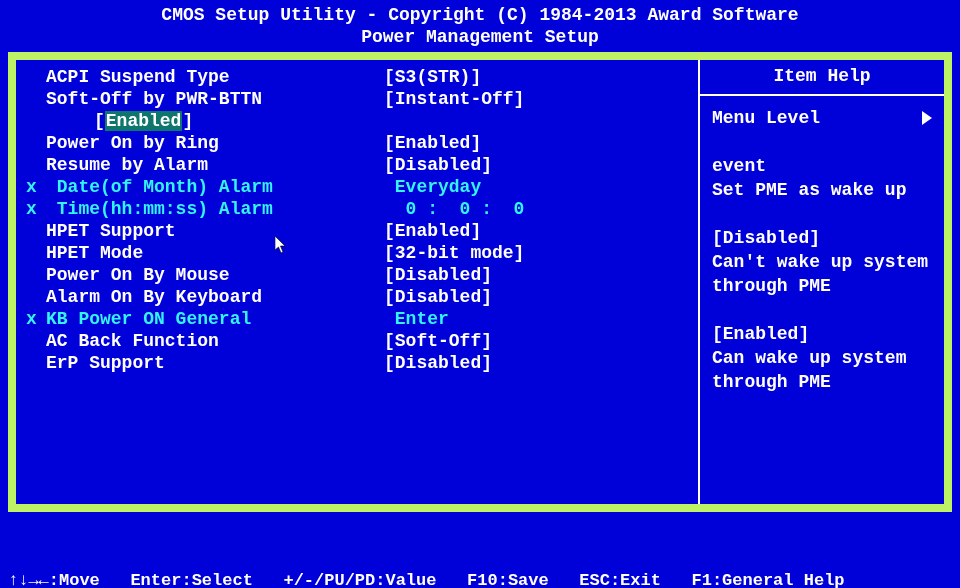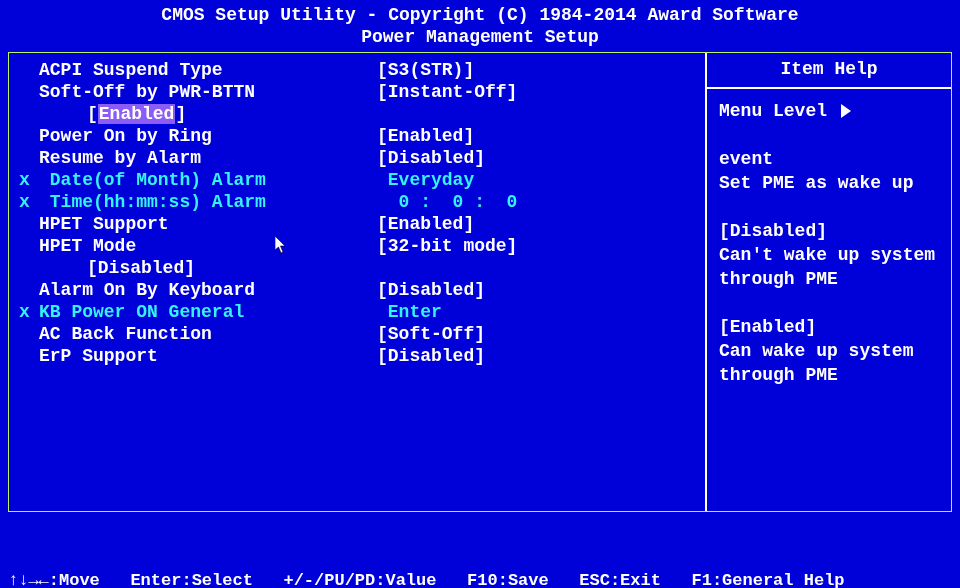--- a/index.html
+++ b/index.html
@@ -13,21 +13,21 @@
     overflow: hidden;
   }
   .screen {
     width: 960px; height: 588px;
     background: #0000d8;
     color: #fff;
     padding: 4px 8px 0 8px;
   }
   .header { text-align: center; line-height: 22px; margin-bottom: 4px; }
   .box {
-    border: 1px solid #bef264;
+    border: 8px solid #bef264;
     height: 460px;
     display: flex;
   }
   .left {
     flex: 1;
     padding: 6px 10px 6px 10px;
     border-right: 2px solid #fff;
     display: flex;
     flex-direction: column;
   }
@@ -40,38 +40,39 @@
   .row {
     display: flex;
     line-height: 22px;
     white-space: pre;
   }
   .marker { width: 20px; text-align: left; }
   .label { width: 290px; }
   .value { flex: 1; margin-left: 48px; }
   .cyan { color: #34f3f6; }
   .sel {
-    background: #8b5cf6;
+    background: #0f766e;
     color: #fff;
     padding: 0 1px;
   }
   .help-title {
     text-align: center;
     margin-bottom: 8px;
   }
   .help-sep {
     border-top: 2px solid #fff;
     margin: 0 -12px 10px -12px;
   }
   .help-line {
     line-height: 24px;
     white-space: pre;
     display: flex;
     align-items: center;
     gap: 12px;
+    justify-content: space-between;
   }
   .tri {
     display: inline-block;
     width: 0; height: 0;
     border-top: 7px solid transparent;
     border-bottom: 7px solid transparent;
     border-left: 10px solid #fff;
     margin-left: 2px;
   }
   .footer {
@@ -88,36 +89,36 @@
     width: 12px; height: 18px;
     pointer-events: none;
   }
   .cursor svg { display: block; }
 </style>
 </head>
 <body>
 
 <div class="screen">
   <div class="header">
-    <div>CMOS Setup Utility - Copyright (C) 1984-2014 Award Software</div>
+    <div>CMOS Setup Utility - Copyright (C) 1984-2013 Award Software</div>
     <div>Power Management Setup</div>
   </div>
 
   <div class="box">
     <div class="left" id="settings">
         <div class="row"><span class="marker"> </span><span class="label">ACPI Suspend Type</span><span class="value">[S3(STR)]</span></div>
         <div class="row"><span class="marker"> </span><span class="label">Soft-Off by PWR-BTTN</span><span class="value">[Instant-Off]</span></div>
         <div class="row"><span class="marker"> </span><span class="value">[<span class="sel">Enabled</span>]</span></div>
         <div class="row"><span class="marker"> </span><span class="label">Power On by Ring</span><span class="value">[Enabled]</span></div>
         <div class="row"><span class="marker"> </span><span class="label">Resume by Alarm</span><span class="value">[Disabled]</span></div>
         <div class="row cyan"><span class="marker">x</span><span class="label"> Date(of Month) Alarm</span><span class="value"> Everyday</span></div>
         <div class="row cyan"><span class="marker">x</span><span class="label"> Time(hh:mm:ss) Alarm</span><span class="value">  0 :  0 :  0</span></div>
         <div class="row"><span class="marker"> </span><span class="label">HPET Support</span><span class="value">[Enabled]</span></div>
         <div class="row"><span class="marker"> </span><span class="label">HPET Mode</span><span class="value">[32-bit mode]</span></div>
-        <div class="row"><span class="marker"> </span><span class="value">[Disabled]</span></div>
+        <div class="row"><span class="marker"> </span><span class="label">Power On By Mouse</span><span class="value">[Disabled]</span></div>
         <div class="row"><span class="marker"> </span><span class="label">Alarm On By Keyboard</span><span class="value">[Disabled]</span></div>
         <div class="row cyan"><span class="marker">x</span><span class="label">KB Power ON General</span><span class="value"> Enter</span></div>
         <div class="row"><span class="marker"> </span><span class="label">AC Back Function</span><span class="value">[Soft-Off]</span></div>
         <div class="row"><span class="marker"> </span><span class="label">ErP Support</span><span class="value">[Disabled]</span></div>
       </div>
     <div class="right">
       <div class="help-title">Item Help</div>
       <div class="help-sep"></div>
       <div class="help-line">
         <span>Menu Level</span>

